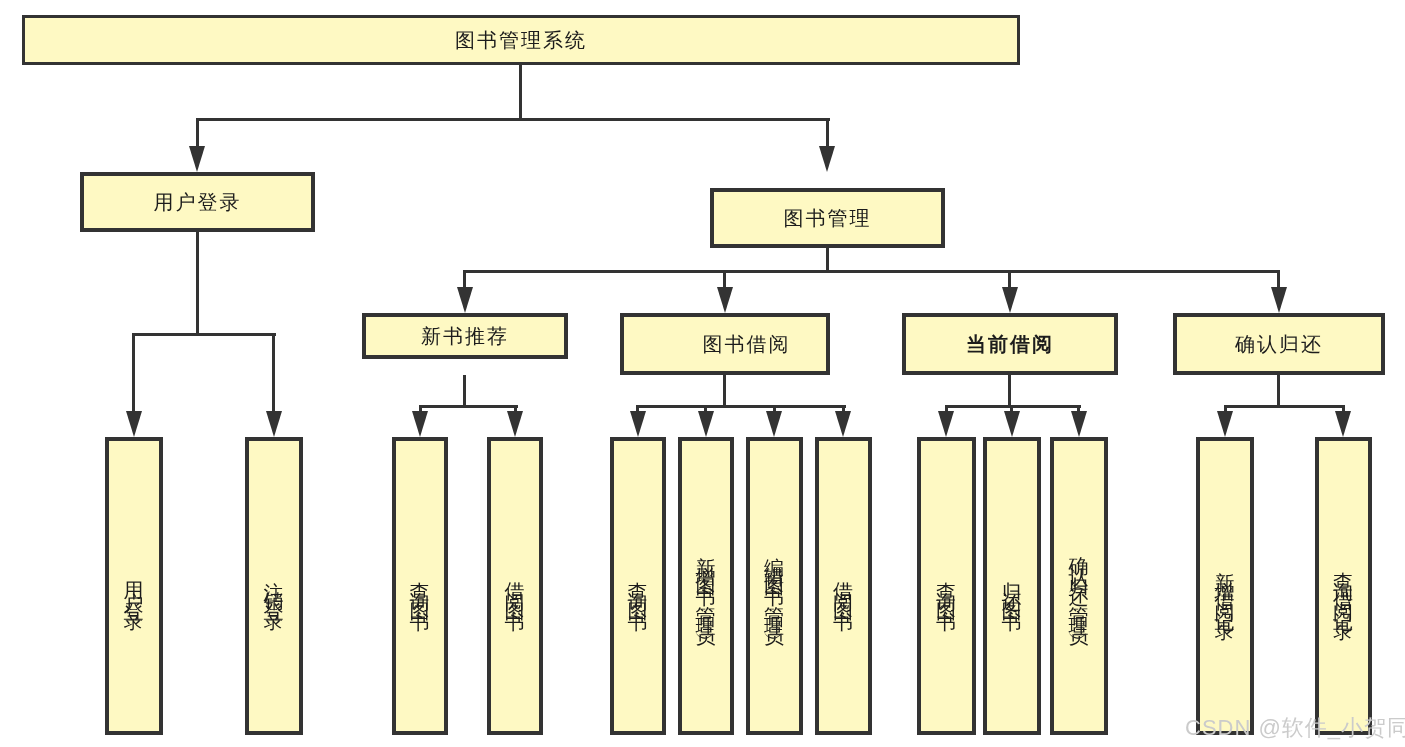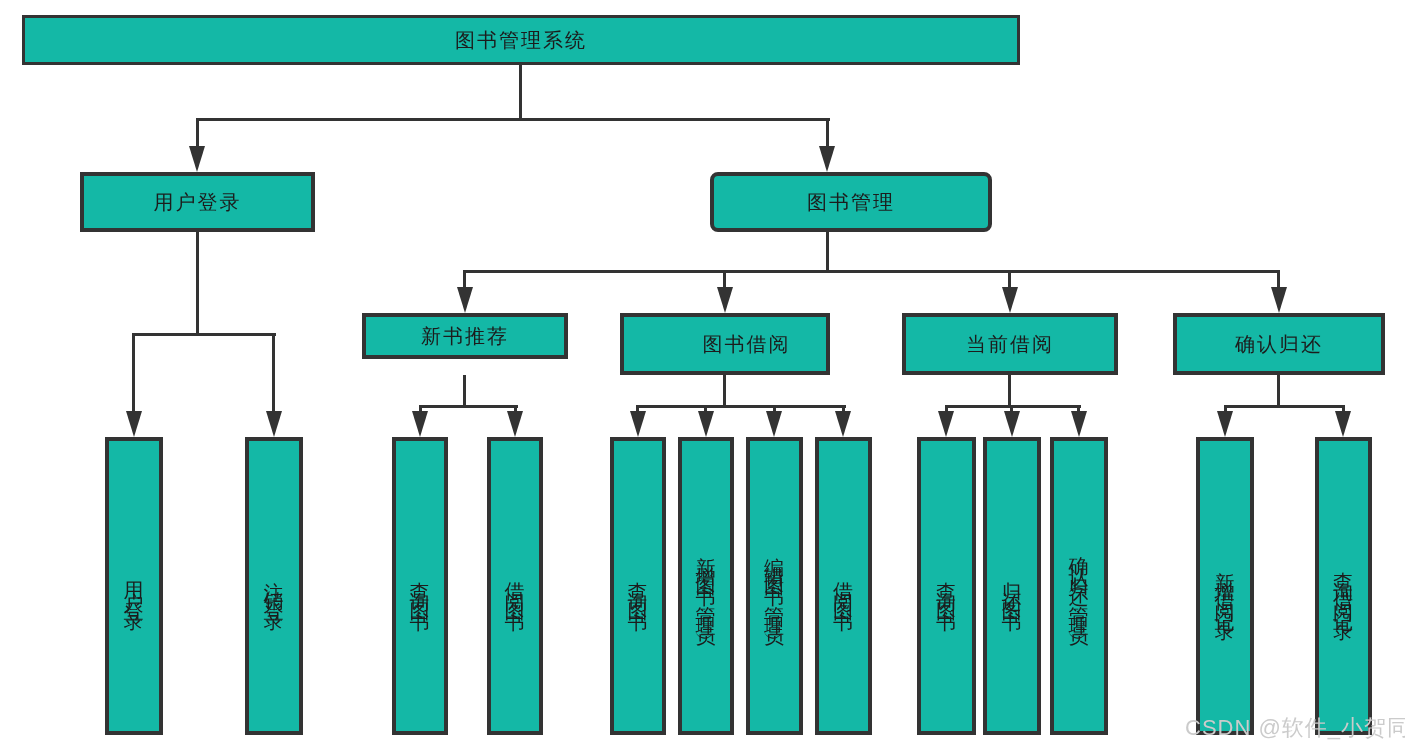--- a/index.html
+++ b/index.html
@@ -9,21 +9,21 @@
     --background:#ffffff;
   }
   html,body{margin:0;padding:0;}
   body{
     width:1405px;height:747px;background:var(--background);
     font-family:"Liberation Sans","DejaVu Sans",sans-serif;
     color:var(--text);overflow:hidden;position:relative;
   }
   .stage{position:absolute;left:0;top:0;width:1405px;height:747px;}
   .box{
-    position:absolute;box-sizing:border-box;background:#14b8a6;
+    position:absolute;box-sizing:border-box;background:#fef9c3;
     border:4px solid var(--line);
     display:flex;align-items:center;justify-content:center;
     font-size:20px;color:var(--text);z-index:2;
   }
   .box.root{border-width:3px;letter-spacing:2px;}
   .box.hnode{letter-spacing:2px;}
   .leaf .vtext{
     writing-mode:vertical-rl;text-orientation:mixed;
     font-size:20px;line-height:1;letter-spacing:10px;
     display:block;
@@ -43,27 +43,27 @@
 </style>
 </head>
 <body>
 
 <div class="stage">
 
   <div class="box root" style="left:22px;top:15px;width:998px;height:50px;">图书管理系统</div>
 
   <div class="box hnode" style="left:80px;top:172px;width:235px;height:60px;">用户登录</div>
 
-  <div class="box hnode" style="left:710px;top:172px;width:282px;height:60px;border-radius:8px;">图书管理</div>
+  <div class="box hnode" style="left:710px;top:188px;width:235px;height:60px;">图书管理</div>
 
   <div class="box hnode" style="left:362px;top:313px;width:206px;height:46px;">新书推荐</div>
 
   <div class="box hnode" style="left:620px;top:313px;width:210px;height:62px;padding-left:43px;">图书借阅</div>
 
-  <div class="box hnode" style="left:902px;top:313px;width:216px;height:62px;">当前借阅</div>
+  <div class="box hnode" style="left:902px;top:313px;width:216px;height:62px;font-weight:bold;">当前借阅</div>
 
   <div class="box hnode" style="left:1173px;top:313px;width:212px;height:62px;">确认归还</div>
 
   <div class="box leaf" style="left:105px;top:437px;width:58px;height:298px;">
     <span class="vtext">用户登录</span>
   </div>
 
   <div class="box leaf" style="left:245px;top:437px;width:58px;height:298px;">
     <span class="vtext">注销登录</span>
   </div>

